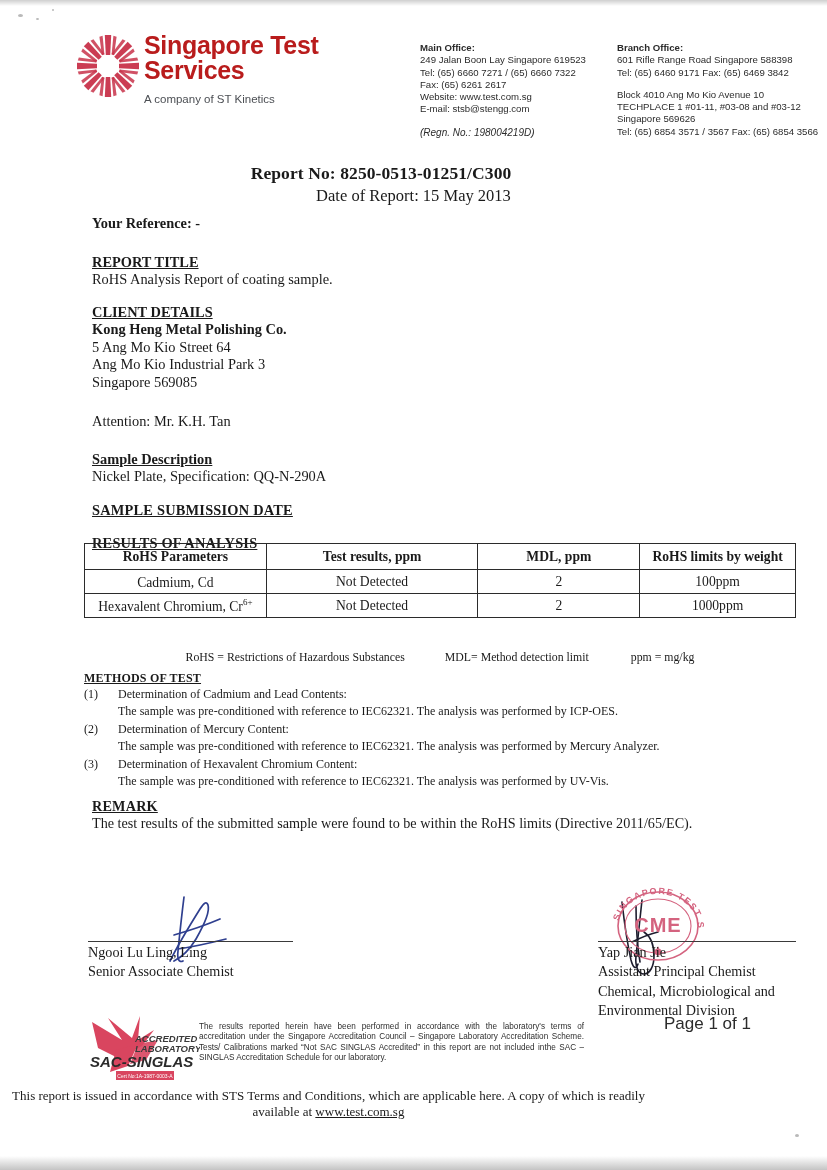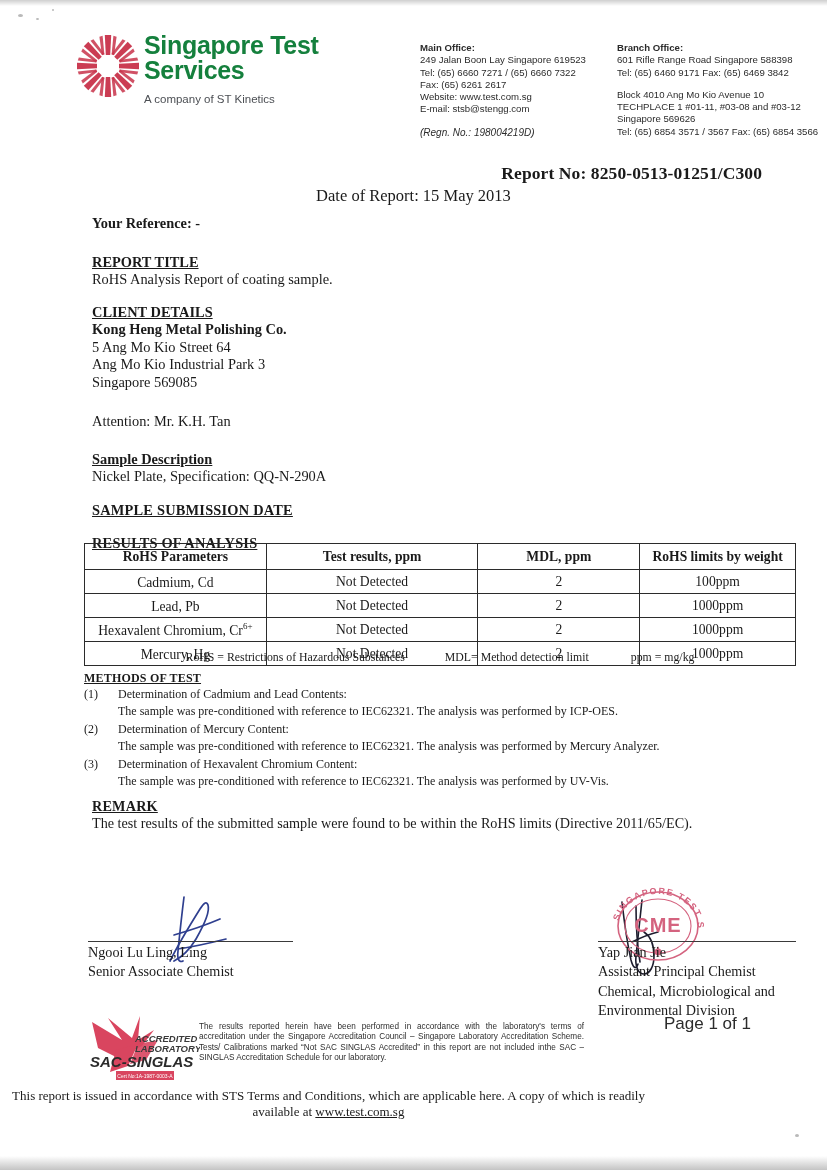--- a/index.html
+++ b/index.html
@@ -37,21 +37,21 @@
   .header { position: absolute; left: 0; top: 22px; width: 827px; height: 130px; }
 
   .logo-wrap { position: absolute; left: 72px; top: 8px; width: 250px; height: 95px; }
   .logo-mark { position: absolute; left: 0; top: 0; width: 72px; height: 72px; }
   .logo-text {
     position: absolute; left: 72px; top: 3px;
     font-family: "Liberation Sans", sans-serif;
     font-weight: bold;
     font-size: 25px;
     line-height: 25px;
-    color: #15803d;
+    color: #b91c1c;
     letter-spacing: -0.3px;
   }
   .logo-tagline {
     position: absolute; left: 72px; top: 63px;
     font-family: "Liberation Sans", sans-serif;
     font-size: 11.5px;
     color: #4c4f54;
   }
 
   .office-block {
@@ -63,21 +63,21 @@
   }
   .office-block .oh { font-weight: bold; }
   .office-main { left: 420px; top: 20px; width: 195px; }
   .office-branch { left: 617px; top: 20px; width: 215px; }
   .regn { margin-top: 11px; font-style: italic; font-size: 10px; }
   .gap { height: 10px; }
 
   
   .report-no {
     position: absolute; left: 0; top: 163px; width: 762px;
-    text-align: right;
+    text-align: center;
     font-size: 17.5px; font-weight: bold;
     letter-spacing: 0.1px;
   }
   .report-date {
     position: absolute; left: 0; top: 186px; width: 827px;
     text-align: center;
     font-size: 16.5px;
   }
 
   
@@ -308,33 +308,21 @@
         </tr>
       </thead>
       <tbody>
         <tr>
           <td><span>Cadmium, Cd</span><sup></sup></td>
           <td>Not Detected</td>
           <td>2</td>
           <td>100ppm</td>
         </tr>
         <tr>
-          <td><span>Lead, Pb</span><sup></sup></td>
-          <td>Not Detected</td>
-          <td>2</td>
-          <td>1000ppm</td>
-        </tr>
-        <tr>
           <td><span>Hexavalent Chromium, Cr</span><sup>6+</sup></td>
-          <td>Not Detected</td>
-          <td>2</td>
-          <td>1000ppm</td>
-        </tr>
-        <tr>
-          <td><span>Mercury, Hg</span><sup></sup></td>
           <td>Not Detected</td>
           <td>2</td>
           <td>1000ppm</td>
         </tr>
       </tbody>
     </table>
   </div>
 
   <div class="table-legend">
     <span class="tl-a">RoHS = Restrictions of Hazardous Substances</span><span class="tl-b">MDL= Method detection limit</span><span>ppm = mg/kg</span>

